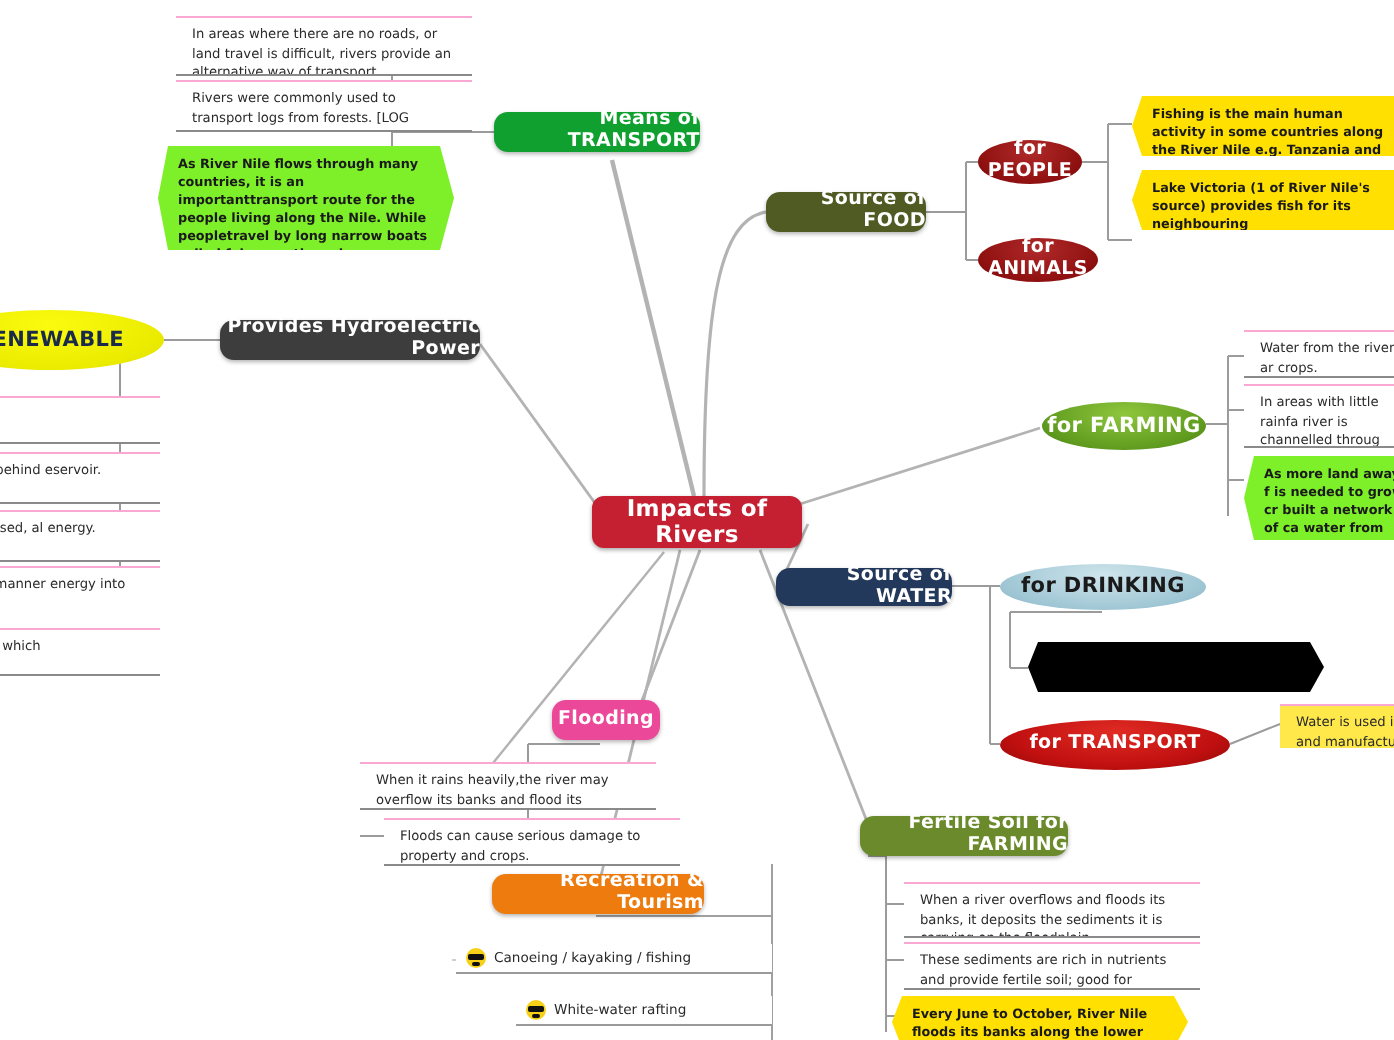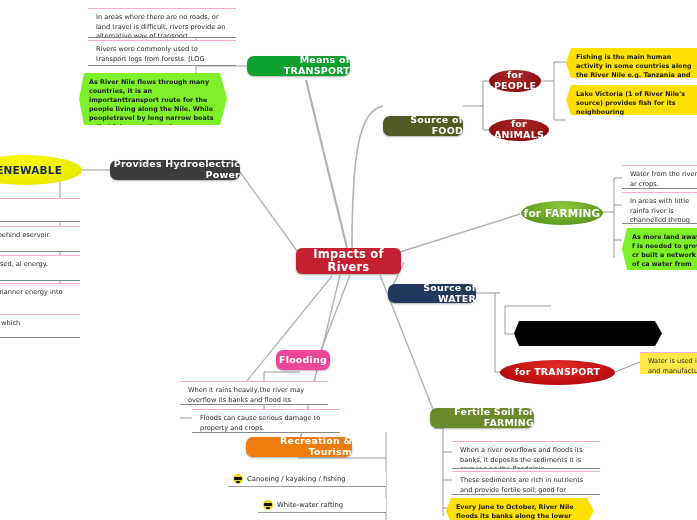--- a/index.html
+++ b/index.html
@@ -40,21 +40,21 @@
     color: #ffffff;
     border-radius: 6px;
     font-size: 11.5px;
     box-shadow: 0 1px 2px rgba(0,0,0,.35);
   }
 
   
   .n-rect { border-radius: 7px; color:#fff; font-size:9.5px;
             box-shadow: 0 1px 2px rgba(0,0,0,.3); text-align: right; }
   .n-green   { background:#0fa02f; }
-  .n-olive   { background:#4f5b22;margin-top:20px; }
+  .n-olive   { background:#4f5b22; }
   .n-navy    { background:#23395b; }
   .n-dark    { background:#3d3d3d; }
   .n-red     { background:#ec4899; }
   .n-orange  { background:#ed7b0e; }
   .n-olive2  { background:#6a8a2b; }
 
   
   .n-ell {
     border-radius: 50%;
     color:#fff;
@@ -257,20 +257,23 @@
   <div class="node n-ell e-green" style="left:521px; top:201px; width:82px; height:24px;">
     <span>for FARMING</span>
   </div>
   <div class="note topline trunc" style="left:622px; top:165px; width:90px; height:24px;">Water from the rivers ar crops.</div>
   <div class="note topline trunc" style="left:622px; top:192px; width:90px; height:32px;">In areas with little rainfa river is channelled throug canals to  supply water to [IRRIGATION]undefine</div>
   <div class="callout c-green trunc" style="left:622px; top:228px; width:92px; height:42px;">As more land away f is needed to grow cr built a network of ca water from the Nile farmland.</div>
 
   <div class="node n-rect n-navy" style="left:388px; top:284px; width:88px; height:19px;">
     <span>Source of WATER</span>
   </div>
+  <div class="node n-ell e-blue" style="left:500px; top:282px; width:103px; height:23px;">
+    <span>for DRINKING</span>
+  </div>
   <div class="node n-ell e-red2" style="left:500px; top:360px; width:115px; height:25px;">
     <span>for TRANSPORT</span>
   </div>
   <div class="callout c-black trunc" style="left:514px; top:321px; width:148px; height:25px;"></div>
   <div class="note topline trunc" style="left:640px; top:352px; width:80px; height:22px; background:#ffe94a; border-bottom:none;">Water is used in and manufacture</div>
 
   <div class="node n-rect n-red" style="left:276px; top:350px; width:54px; height:20px;">
     <span>Flooding</span>
   </div>
   <div class="note topline trunc" style="left:180px; top:381px; width:148px; height:24px;">When it rains heavily,the river may overflow its banks and flood its surrounding land.</div>

